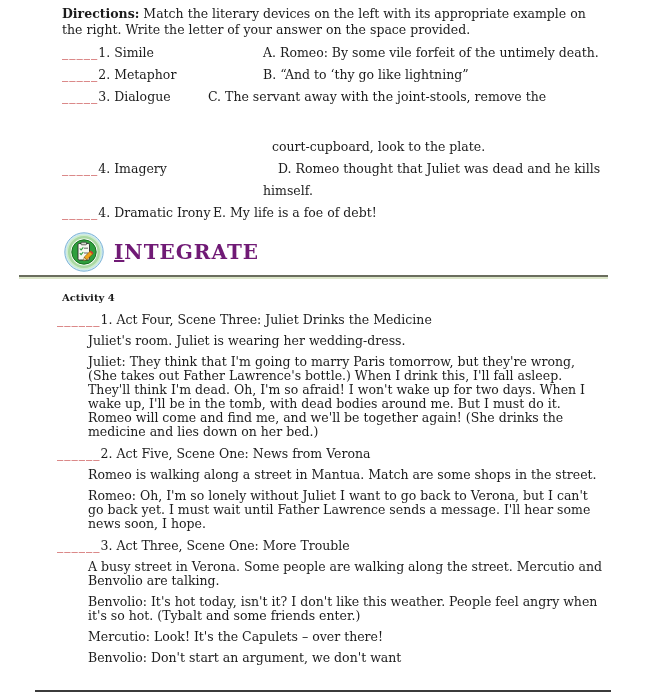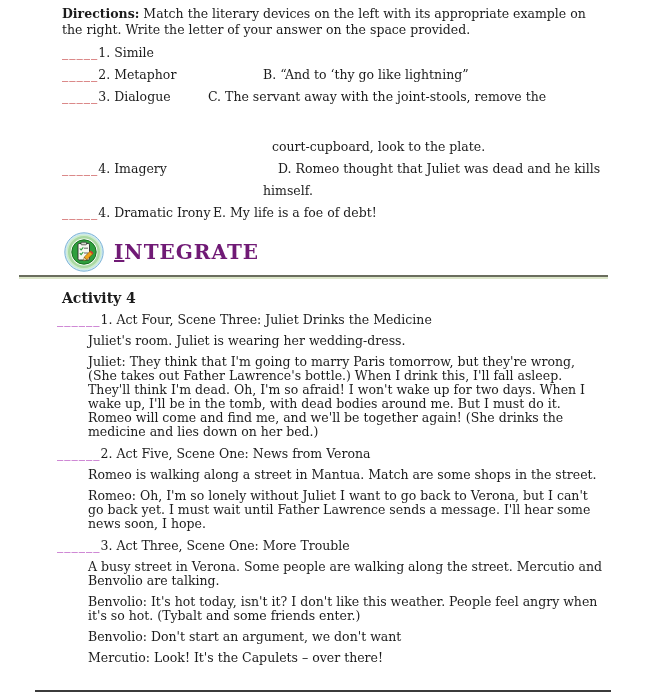--- a/index.html
+++ b/index.html
@@ -50,24 +50,24 @@
     background:#6a6d5e;
     box-shadow:0 2px 0 #dce6c9;
   }
 
   
   .activity-section {
     margin:14px 40px 0 62px;
     font-size:12.5px;
     line-height:14px;
   }
-  .activity-title { font-weight:bold; font-size:14px; margin-bottom:8px; }
+  .activity-title { font-weight:bold; font-size:10px; margin-bottom:8px; }
   .activity-directions { max-width:552px; margin-bottom:4px; }
   .act-heading { margin:8px 0 7px -5px; white-space:nowrap; }
-  .act-heading .blank { color:#a21caf; letter-spacing:1px; }
+  .act-heading .blank { color:#b91c1c; letter-spacing:1px; }
   .act-par { margin:0 0 7px 26px; max-width:516px; }
 
   
   .bottom-rule {
     position:absolute; left:35px; top:690px;
     width:576px; height:2px;
     background:#3b3b3b;
   }
 </style>
 </head>
@@ -75,20 +75,21 @@
 
 <div class="top-section">
   <div class="top-directions">
     <span class="lbl">Directions:</span>
     <span>Match the literary devices on the left with its appropriate example on the right. Write the letter of your answer on the space provided.</span>
   </div>
 
   <div class="match-rows">
     <div class="match-row row1">
       <span class="blank">_____</span><span>1. Simile</span>
+      <span class="opt">A. Romeo: By some vile forfeit of the untimely death.</span>
     </div>
     <div class="match-row row2">
       <span class="blank">_____</span><span>2. Metaphor</span>
       <span class="opt">B. “And to ‘thy go like lightning”</span>
     </div>
     <div class="match-row row3">
       <span class="blank">_____</span><span>3. Dialogue</span>
       <span class="opt">C. The servant away with the joint-stools, remove the</span>
       <div class="opt-cont">court-cupboard, look to the plate.</div>
     </div>
@@ -140,17 +141,17 @@
     <span class="blank">______</span><span>2. Act Five, Scene One: News from Verona</span>
   </div>
   <div class="act-par">Romeo is walking along a street in Mantua. Match are some shops in the street.</div>
   <div class="act-par">Romeo: Oh, I'm so lonely without Juliet I want to go back to Verona, but I can't go back yet. I must wait until Father Lawrence sends a message. I'll hear some news soon, I hope.</div>
 
   <div class="act-heading">
     <span class="blank">______</span><span>3. Act Three, Scene One: More Trouble</span>
   </div>
   <div class="act-par">A busy street in Verona. Some people are walking along the street. Mercutio and Benvolio are talking.</div>
   <div class="act-par">Benvolio: It's hot today, isn't it? I don't like this weather. People feel angry when it's so hot. (Tybalt and some friends enter.)</div>
+  <div class="act-par">Mercutio: Look! It's the Capulets – over there!</div>
   <div class="act-par">Benvolio: Don't start an argument, we don't want</div>
-  <div class="act-par">Mercutio: Look! It's the Capulets – over there!</div>
 </div>
 
 <div class="bottom-rule"></div>
 
 </body></html>

